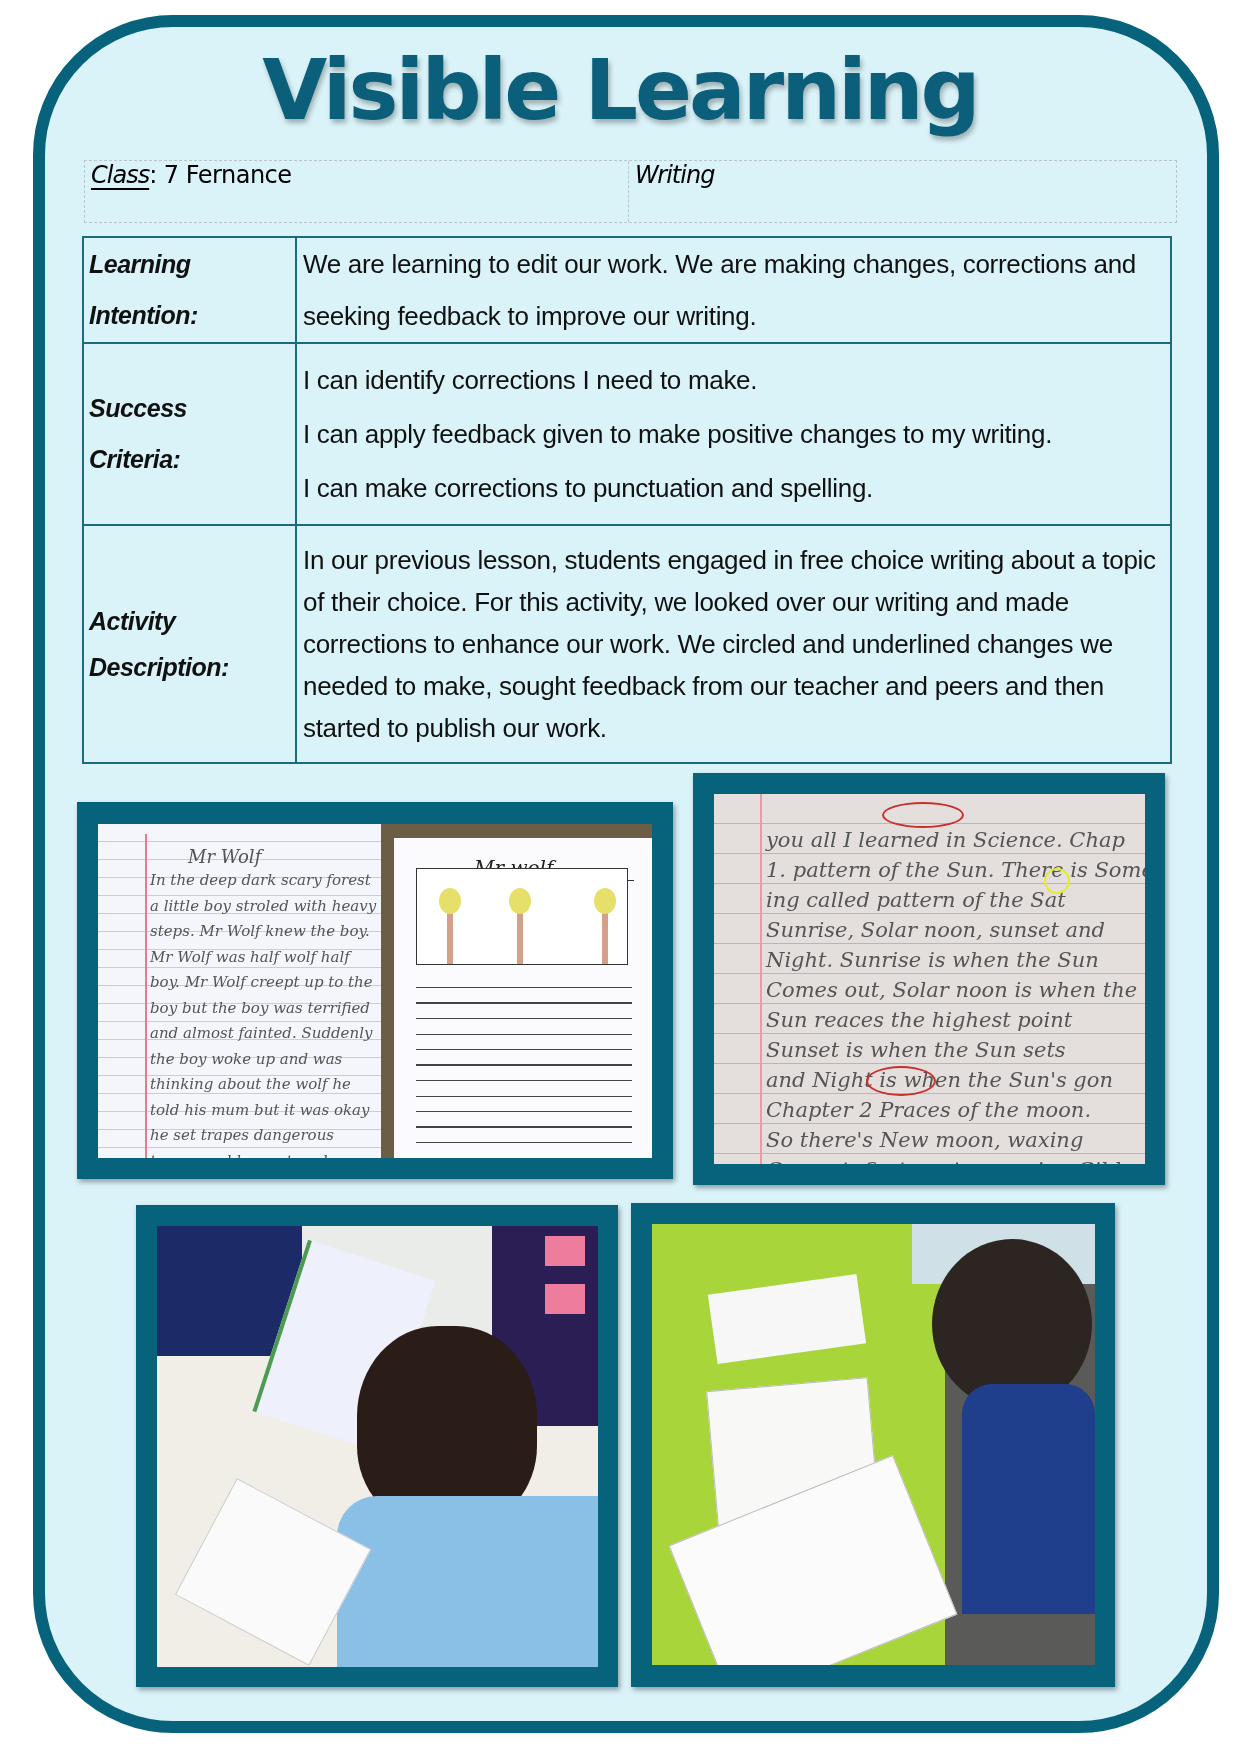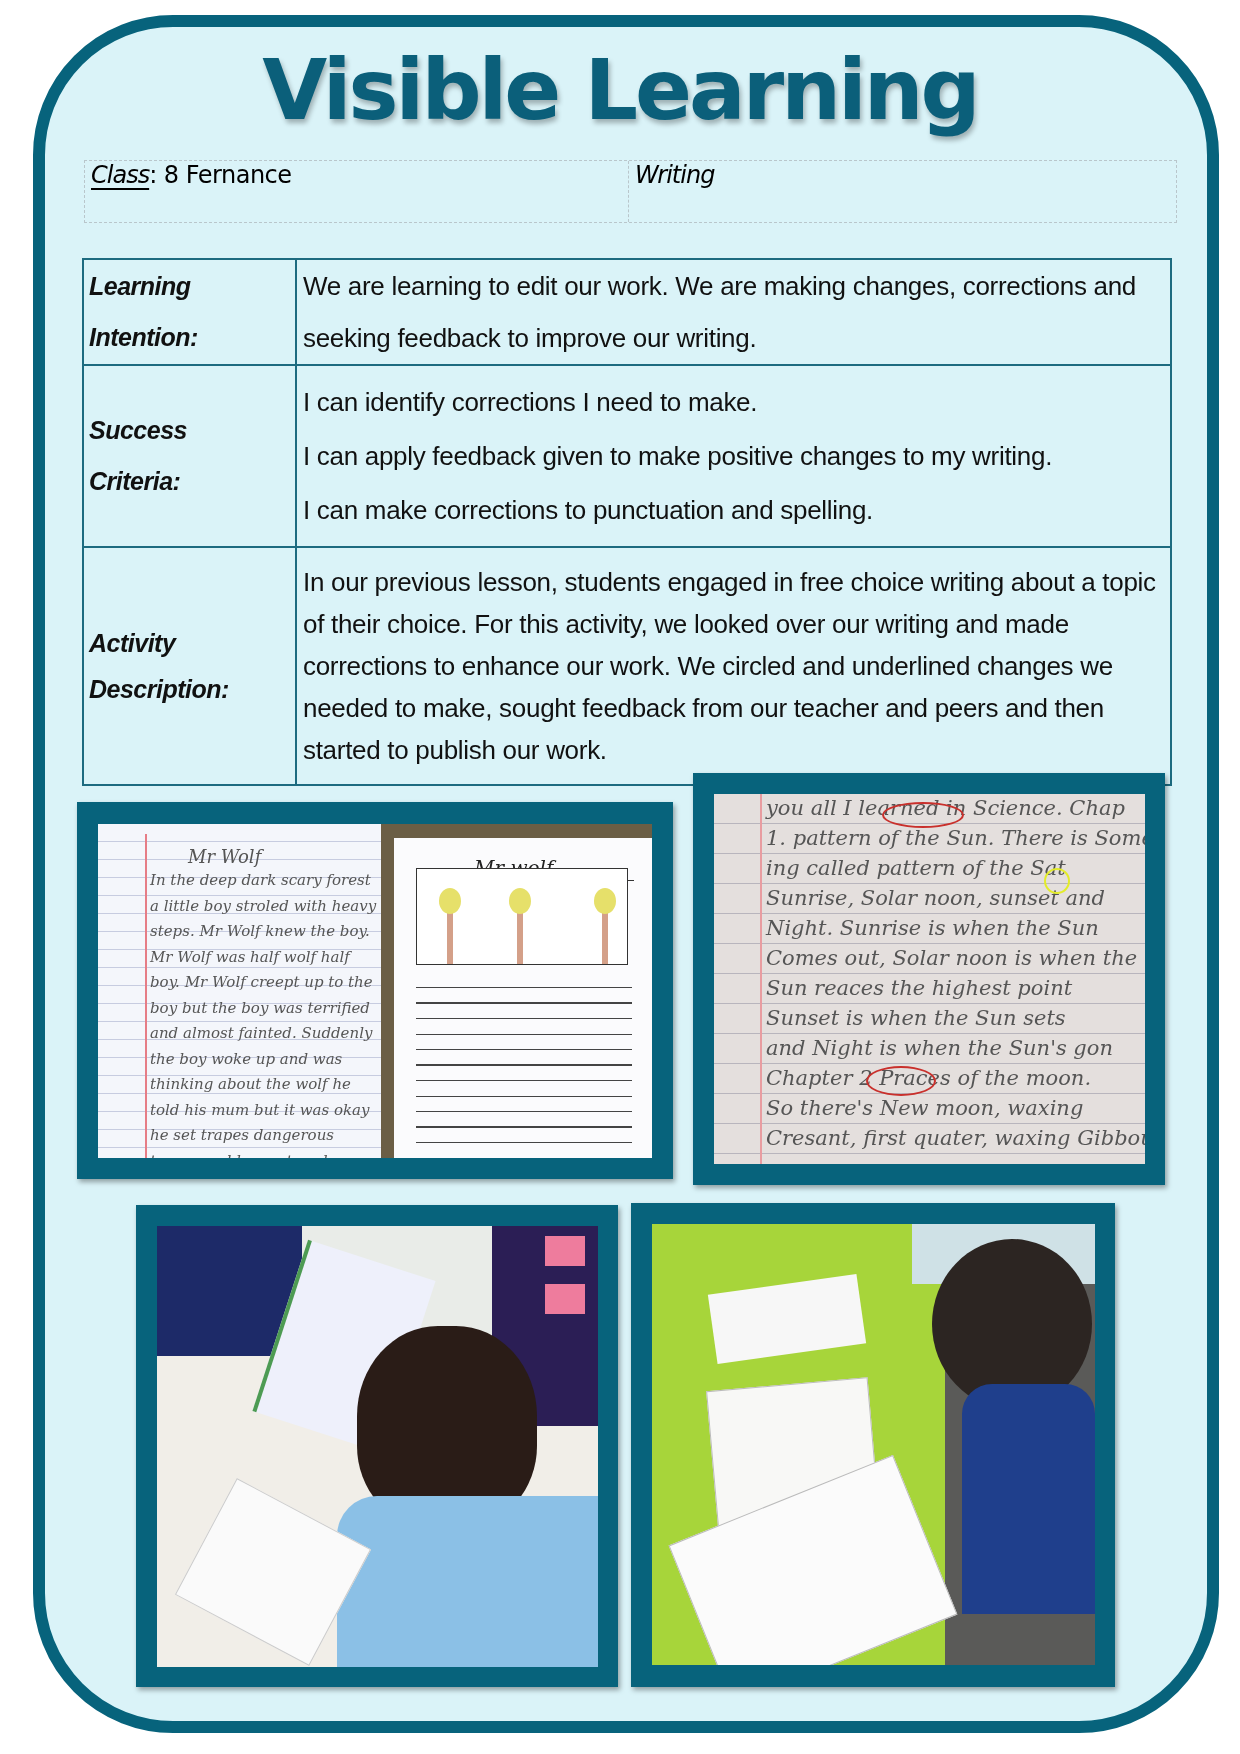--- a/index.html
+++ b/index.html
@@ -19,21 +19,21 @@
   }
   .info .cell { height:61px; display:flex; align-items:flex-start; font-size:24px; color:#000; font-family:"DejaVu Sans", sans-serif; }
   .info .left { width:544px; border-right:1px dashed #b9c6cb; padding-left:6px; box-sizing:border-box; }
   .info .right { padding-left:6px; }
   .info .lbl { font-style:italic; text-decoration:underline; text-decoration-thickness:2px; text-underline-offset:5px; letter-spacing:-1px; }
   .info .val { letter-spacing:-0.5px; }
   .info .val-it { font-style:italic; letter-spacing:-1px; }
 
   table.lesson {
     position:absolute; left:82px; top:236px; width:1090px;
-    border-collapse:collapse; font-family:"Liberation Sans", sans-serif;margin-top:22px;
+    border-collapse:collapse; font-family:"Liberation Sans", sans-serif;
   }
   table.lesson td { border:2px solid #1d6b80; vertical-align:middle; color:#111; }
   td.head { width:206px; font-weight:bold; font-style:italic; font-size:25px; padding:0 0 0 5px; line-height:51px; letter-spacing:-0.5px; }
   td.body { font-size:26px; padding:0 6px; letter-spacing:-0.3px; }
   .r1 td { height:100px; }
   .r1 td.body { line-height:52px;border-radius:28px; }
   .r2 td { height:180px; }
   .r2 td.body p { margin:0; line-height:54px; }
   .r3 td { height:236px; }
   .r3 td.body { line-height:42px; }
@@ -49,38 +49,38 @@
   .p1 .pageR { position:absolute; left:296px; top:14px; width:258px; height:320px; background:#fbfbfd; }
   .p1 .pic { position:absolute; left:22px; top:30px; width:210px; height:95px; border:1.5px solid #333; background:#fff; }
   .p1 .tree { position:absolute; bottom:0; width:6px; height:70px; background:#d4a089; }
   .p1 .tree::before { content:""; position:absolute; left:-8px; top:-6px; width:22px; height:26px; border-radius:50%; background:#e6e06a; }
   .p1 .rlines { position:absolute; left:22px; top:135px; width:216px; height:180px; background:repeating-linear-gradient(transparent 0 14px, #444 14px 15.5px); }
   .hw { position:absolute; font-family:"DejaVu Serif", serif; font-style:italic; color:#555;margin-top:16px; }
 
   
   .p2 { left:714px; top:794px; width:431px; height:370px; background:repeating-linear-gradient(#e4dfdd 0 29px, #b8b5bd 29px 30px); }
   .p2 .margin { position:absolute; left:46px; top:0; bottom:0; width:2px; background:#e89ca0; }
-  .p2 .line { position:absolute; left:52px; font-family:"DejaVu Serif", serif; font-style:italic; color:#555; font-size:21px; white-space:nowrap; }
+  .p2 .line { position:absolute; left:52px; font-family:"DejaVu Serif", serif; font-style:italic; color:#555; font-size:21px; white-space:nowrap;margin-top:32px; }
 
   
   .p3 { left:157px; top:1226px; width:441px; height:441px; background:#f1eee8; }
   
   .p4 { left:652px; top:1224px; width:443px; height:441px; background:#a7d53a; }
 </style>
 </head>
 <body>
 
 <div class="poster"></div>
 
 <div class="title">Visible Learning</div>
 
 <div class="info">
   <div class="cell left">
     <span class="lbl">Class</span>
-      <span class="val">: 8 Fernance</span>
+      <span class="val">: 7 Fernance</span>
   </div>
   <div class="cell right">
       <span class="val-it"> Writing</span>
   </div>
 </div>
 
 <table class="lesson">
   <tbody>
       <tr class="r1">
     <td class="head">

